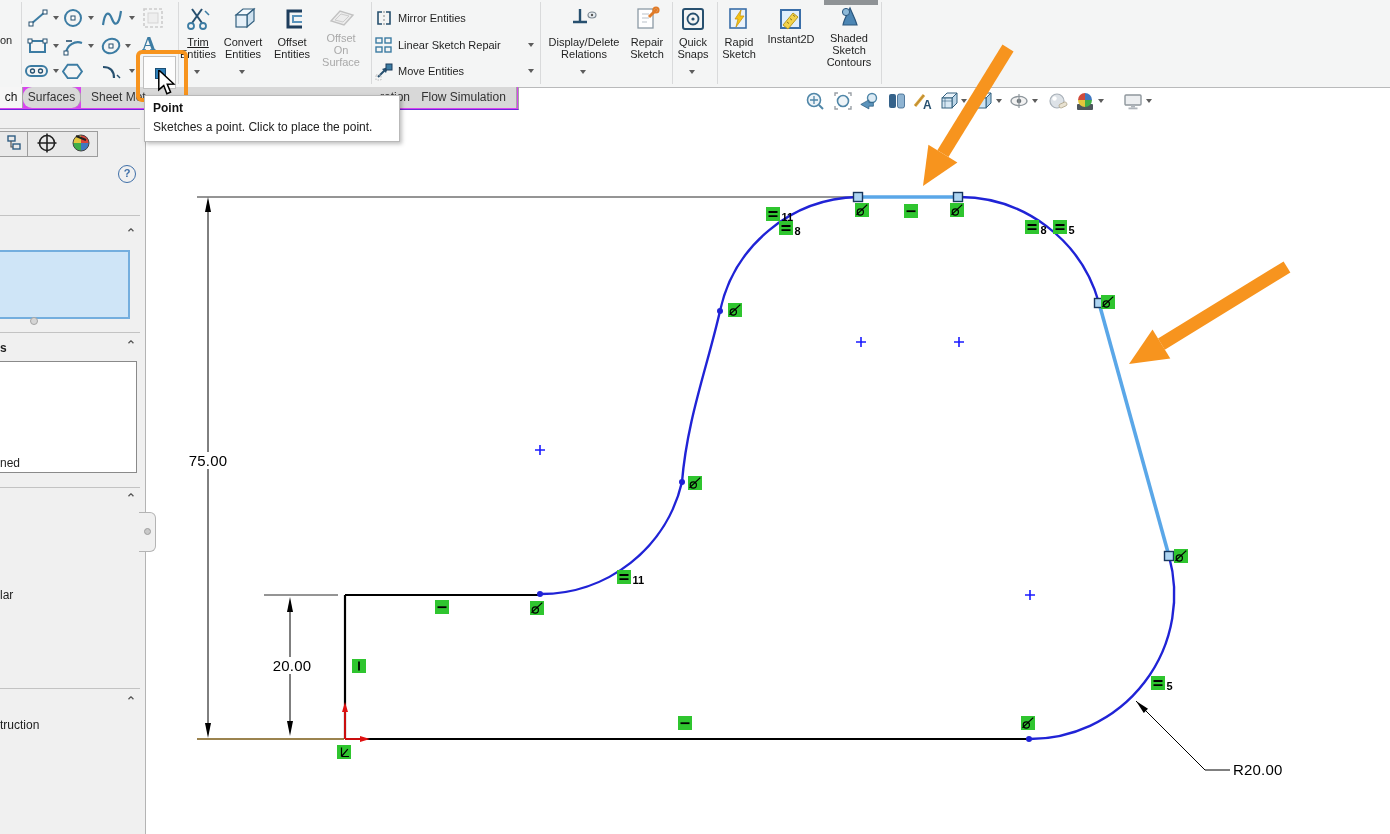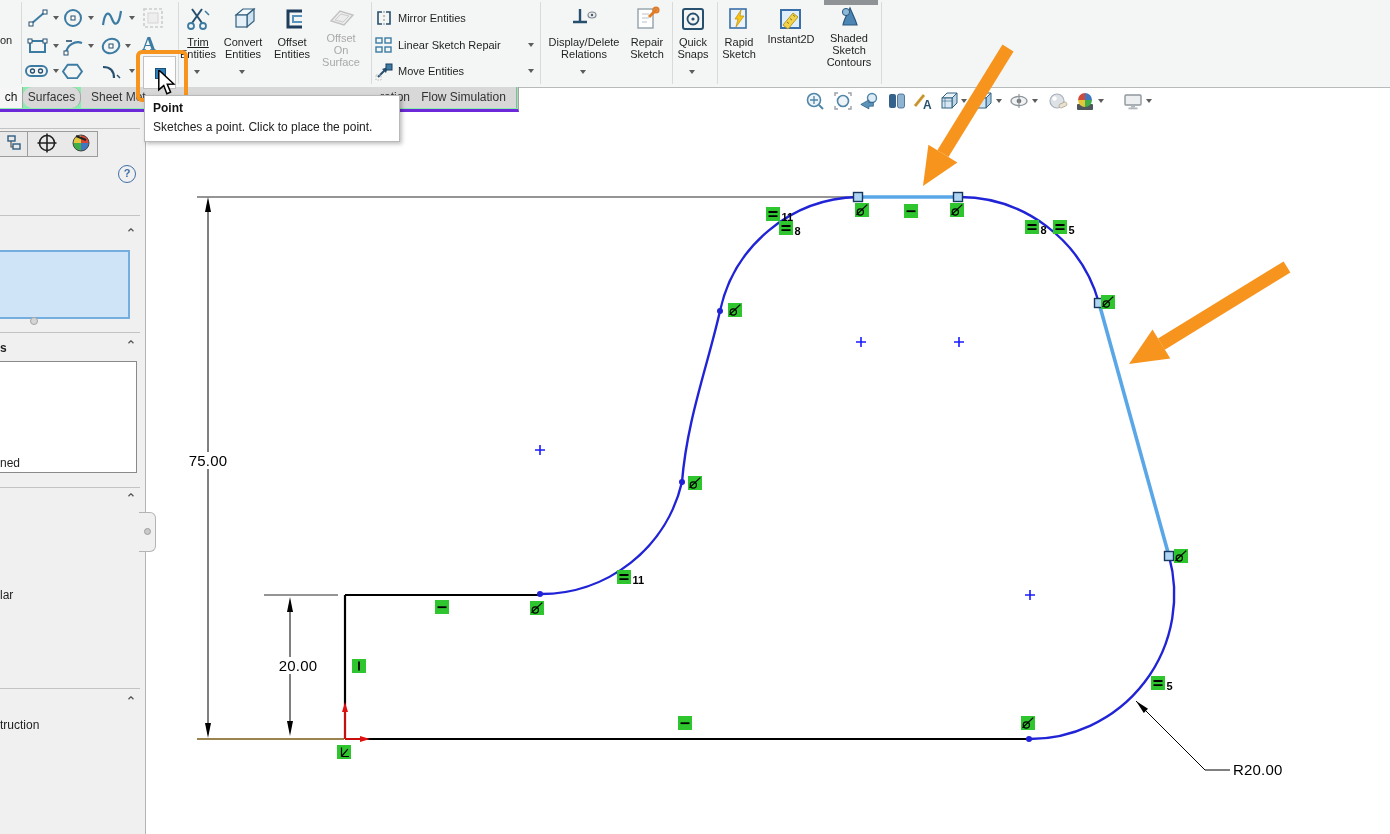--- a/index.html
+++ b/index.html
@@ -7,21 +7,21 @@
        font-family:"Liberation Sans","DejaVu Sans",sans-serif;position:relative;}
   .abs{position:absolute;}
   
   #cmdmgr{left:0;top:0;width:1390px;height:87px;background:#f4f5f5;border-bottom:1px solid #b9babb;z-index:30;}
   .vsep{position:absolute;top:2px;width:1px;height:82px;background:#d9dadb;}
   .tool-label{position:absolute;font-size:11px;color:#1f1f1f;text-align:center;line-height:12px;white-space:nowrap;transform:translateX(-50%);}
   .tool-label.dis{color:#a9a9a9;}
   .dd{position:absolute;width:0;height:0;border-left:3.5px solid transparent;border-right:3.5px solid transparent;border-top:4px solid #5c5c5c;}
   .rowlabel{position:absolute;font-size:11px;color:#1f1f1f;white-space:nowrap;}
   
-  #tabbar{left:0;top:87px;width:518px;height:22px;background:#86efac;border-bottom:3px solid #6d28d9;border-right:1px solid #a3a3a3;z-index:30;}
+  #tabbar{left:0;top:87px;width:518px;height:22px;background:#d946ef;border-bottom:1px solid #6d28d9;border-right:1px solid #a3a3a3;z-index:30;}
   .tab{position:absolute;top:0;height:21px;font-size:12px;color:#333;line-height:21px;text-align:center;border-right:1px solid #a6a6a6;overflow:hidden;background:#d8d8d8;}
   .tab.active{background:#f6f6f6;color:#111;}
   
   #headsup{left:800px;top:90px;width:370px;height:24px;z-index:5;}
   .hu{position:absolute;top:0;width:22px;height:22px;}
   
   #panel{left:0;top:109px;width:145px;height:725px;background:#f0f0f0;border-right:1px solid #b4b4b4;z-index:20;}
   .pm-divider{position:absolute;left:0;width:140px;height:1px;background:#c3c3c3;}
   .chev{position:absolute;width:14px;height:12px;color:#565656;font-size:13px;font-weight:bold;line-height:10px;text-align:center;}
   .clip-txt{position:absolute;font-size:12px;color:#1e1e1e;white-space:nowrap;}
@@ -203,21 +203,21 @@
         <g transform="translate(1151,676)">
           <rect x="0" y="0" width="14" height="14" fill="#2fc52f"></rect>
           <path d="M2.5,5H11.5M2.5,9.2H11.5" stroke-width="1.8" stroke="#000" fill="none"></path>
           <text x="15.5" y="13.5" font-size="11" font-weight="bold" fill="#000" font-family="Liberation Sans, sans-serif">5</text>
         </g>
       </g>
 </svg>
 </div>
 
 <div class="abs dimtxt" style="left:182px;top:452px;width:52px;">75.00</div>
-<div class="abs dimtxt" style="left:273px;top:657px;width:50px;text-align:center;">20.00</div>
+<div class="abs dimtxt" style="left:267px;top:657px;width:50px;text-align:center;">20.00</div>
 <div class="abs dimtxt" style="left:1233px;top:761px;width:60px;text-align:left;">R20.00</div>
 
 <div class="abs" id="headsup">
   <span class="hu" style="left:4px;">
       <svg width="22" height="22">
         <circle cx="10" cy="10" r="6.5" fill="#eef4f8" stroke="#4f86a8" stroke-width="1.6"></circle>
         <path d="M10,6v8M6,10h8" stroke="#4f86a8" stroke-width="1.3"></path>
         <line x1="15" y1="15" x2="19" y2="19" stroke="#4f86a8" stroke-width="2"></line>
       </svg>
     </span>

